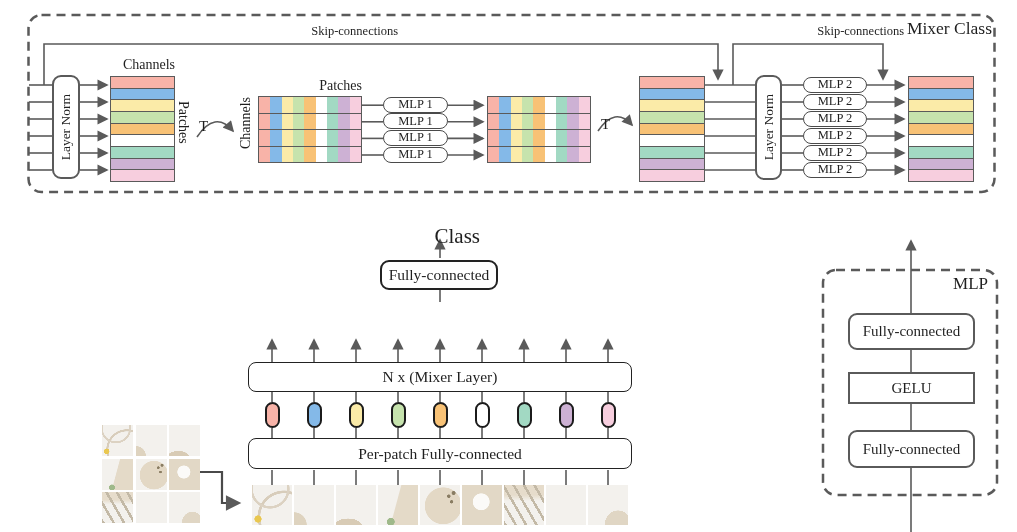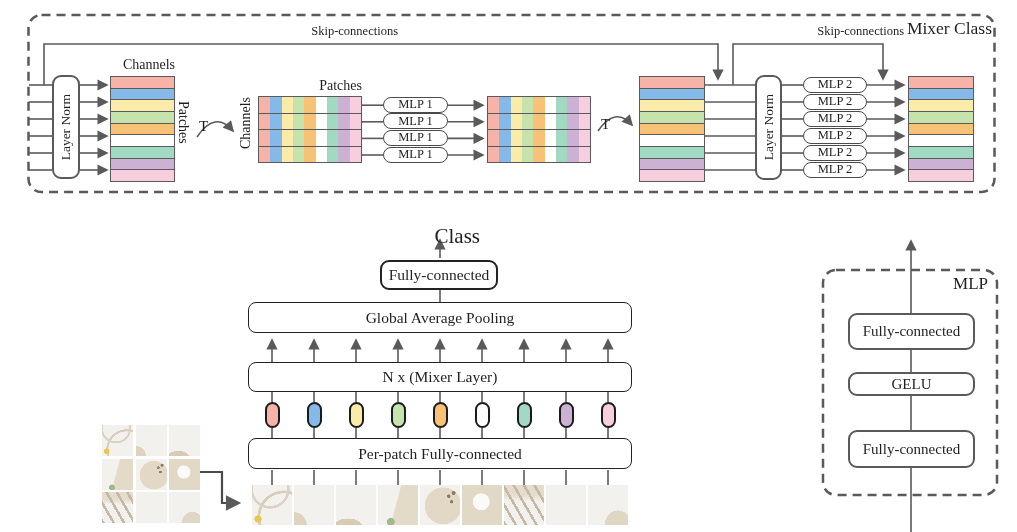--- a/index.html
+++ b/index.html
@@ -293,39 +293,38 @@
       <div class="vrow" style="background: rgb(198, 227, 173);"></div>
       <div class="vrow" style="background: rgb(248, 194, 118);"></div>
       <div class="vrow" style="background: rgb(255, 255, 255);"></div>
       <div class="vrow" style="background: rgb(162, 217, 195);"></div>
       <div class="vrow" style="background: rgb(205, 177, 212);"></div>
       <div class="vrow" style="background: rgb(247, 206, 222);"></div>
     </div>
 
   <div class="lbl ctr" style="left:400px;top:212px;width:80px;font-size:21px;margin-top:13px;">Class</div>
   <div class="wbox" style="left:380px;top:260px;width:118px;height:30px;border-width:2.2px;border-radius:9px;">Fully-connected</div>
-  <div class="wbox" style="left:248px;top:302px;width:384px;height:31px;">Global Average Pooling</div>
   <div class="wbox" style="left:248px;top:438px;width:384px;height:31px;">Per-patch Fully-connected</div>
   <div class="wbox" style="left:248px;top:362px;width:384px;height:30px;">N x (Mixer Layer)</div>
 
   <div class="grid3" id="grid">
       <div class="gcell bg1"></div>
       <div class="gcell bg2"></div>
       <div class="gcell bg3"></div>
       <div class="gcell bg4"></div>
       <div class="gcell bg5"></div>
       <div class="gcell bg6"></div>
       <div class="gcell bg7"></div>
       <div class="gcell bg8"></div>
       <div class="gcell bg9"></div>
     </div>
 
   <div class="lbl" style="left:910px;top:275px;width:78px;font-size:17px;text-align:right;">MLP</div>
   <div class="lnbox" style="left:848px;top:313px;width:127px;height:37px;font-size:15px;border-radius:9px;">Fully-connected</div>
-  <div class="lnbox" style="left:848px;top:372px;width:127px;height:24px;font-size:15px;border-radius:9px;">GELU</div>
+  <div class="lnbox" style="left:848px;top:372px;width:127px;height:32px;font-size:15px;border-radius:0;">GELU</div>
   <div class="lnbox" style="left:848px;top:430px;width:127px;height:38px;font-size:15px;border-radius:9px;">Fully-connected</div>
 <div class="mbox" style="left: 383px; width: 65px; top: 96.7px;">MLP 1</div>
     <div class="mbox" style="left: 383px; width: 65px; top: 113.3px;">MLP 1</div>
     <div class="mbox" style="left: 383px; width: 65px; top: 129.9px;">MLP 1</div>
     <div class="mbox" style="left: 383px; width: 65px; top: 146.5px;">MLP 1</div>
     <div class="mbox" style="left: 803px; width: 64px; top: 76.5px;">MLP 2</div>
     <div class="mbox" style="left: 803px; width: 64px; top: 93.5px;">MLP 2</div>
     <div class="mbox" style="left: 803px; width: 64px; top: 110.5px;">MLP 2</div>
     <div class="mbox" style="left: 803px; width: 64px; top: 127.5px;">MLP 2</div>
     <div class="mbox" style="left: 803px; width: 64px; top: 144.5px;">MLP 2</div>

